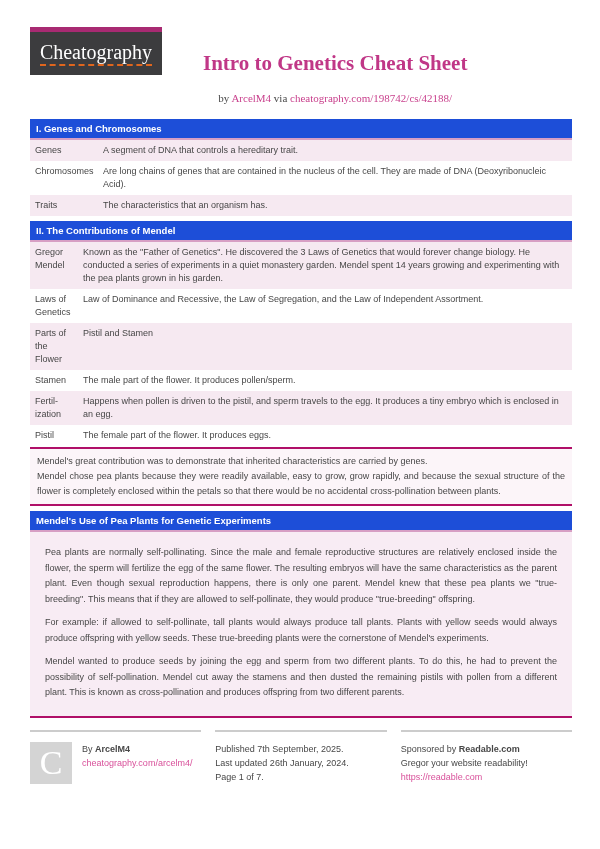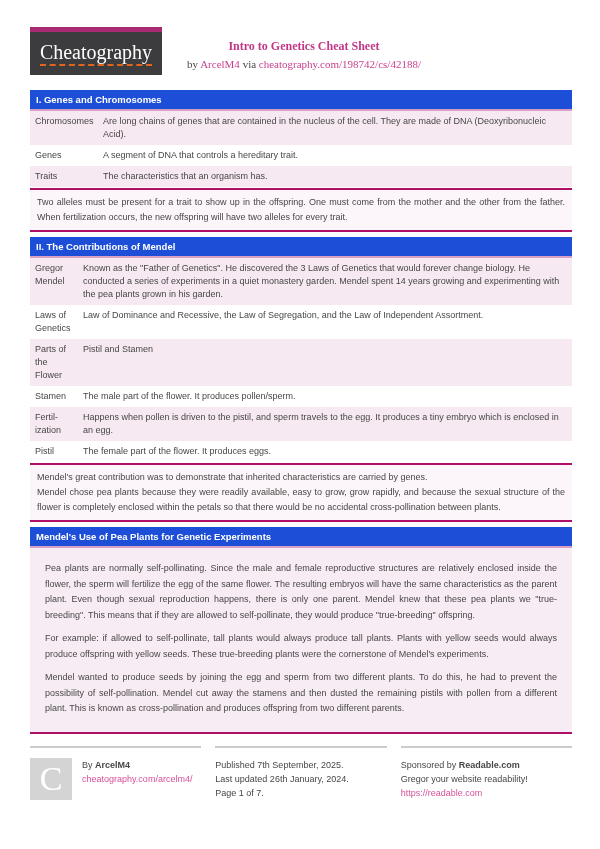--- a/index.html
+++ b/index.html
@@ -8,22 +8,22 @@
     font-family:"Liberation Sans", sans-serif;color:#474747;
   }
   .page{padding:27px 28px 0 30px;}
   
   .hdr{display:flex;gap:25px;margin-bottom:15px;text-align:center;}
   .logo{width:132px;height:43px;background:#3C3C3E;border-top:5px solid #A82A72;
         display:flex;align-items:center;justify-content:center;}
   .logo-text{font-family:"Liberation Serif", serif;color:#fff;font-size:20px;
         border-bottom:2px dashed #E0661E;padding-bottom:1px;line-height:1.05;}
   .title-block{padding-top:8px;}
-  .sheet-title{font-family:"Liberation Serif", serif;font-weight:bold;font-size:12px;
-        color:#C03787;margin:4px;}
+  .sheet-title{font-family:"Liberation Serif", serif;font-weight:bold;font-size:21px;
+        color:#C03787;margin:16px;}
   .byline{font-family:"Liberation Serif", serif;font-size:11px;color:#4a4a4a;margin-top:3px;}
   .plink{color:#C9418D;text-decoration:none;cursor:pointer;}
   
   .sec{margin-bottom:5px;}
   .sec-header{background:#1d4ed8;color:#ffffff;font-size:9.5px;font-weight:bold;
         padding:4px 6px;border-bottom:2px solid #D79FC4;}
   .rows .row{display:flex;font-size:9px;line-height:13px;}
   .rows .row:nth-child(odd){background:#F6E9F1;}
   .rows .row:nth-child(even){background:#ffffff;}
   .term{flex-shrink:0;padding:4px 0 4px 5px;overflow-wrap:anywhere;}
@@ -61,34 +61,31 @@
       <div class="byline">
         <span>by </span><span class="plink">ArcelM4</span><span> via </span><span class="plink">cheatography.com/198742/cs/42188/</span>
       </div>
     </div>
   </div>
 
   <div class="sec">
     <div class="sec-header">I. Genes and Chromosomes</div>
     <div class="rows cols-wide">
       <div class="row">
+        <div class="term">Genes</div>
+        <div class="def">A segment of DNA that controls a hereditary trait.</div>
+      </div>
+      <div class="row">
         <div class="term">Chromosomes</div>
         <div class="def">Are long chains of genes that are contained in the nucleus of the cell. They are made of DNA (Deoxyribonucleic Acid).</div>
-      </div>
-      <div class="row">
-        <div class="term">Genes</div>
-        <div class="def">A segment of DNA that controls a hereditary trait.</div>
       </div>
       <div class="row">
         <div class="term">Traits</div>
         <div class="def">The characteristics that an organism has.</div>
       </div>
-    </div>
-    <div class="note">
-      <p>Two alleles must be present for a trait to show up in the offspring. One must come from the mother and the other from the father. When fertilization occurs, the new offspring will have two alleles for every trait.</p>
     </div>
   </div>
 
   <div class="sec">
     <div class="sec-header">II. The Contributions of Mendel</div>
     <div class="rows cols-narrow">
       <div class="row">
         <div class="term">Gregor Mendel</div>
         <div class="def">Known as the "Father of Genetics". He discovered the 3 Laws of Genetics that would forever change biology. He conducted a series of experiments in a quiet monastery garden. Mendel spent 14 years growing and experimenting with the pea plants grown in his garden.</div>
       </div>

